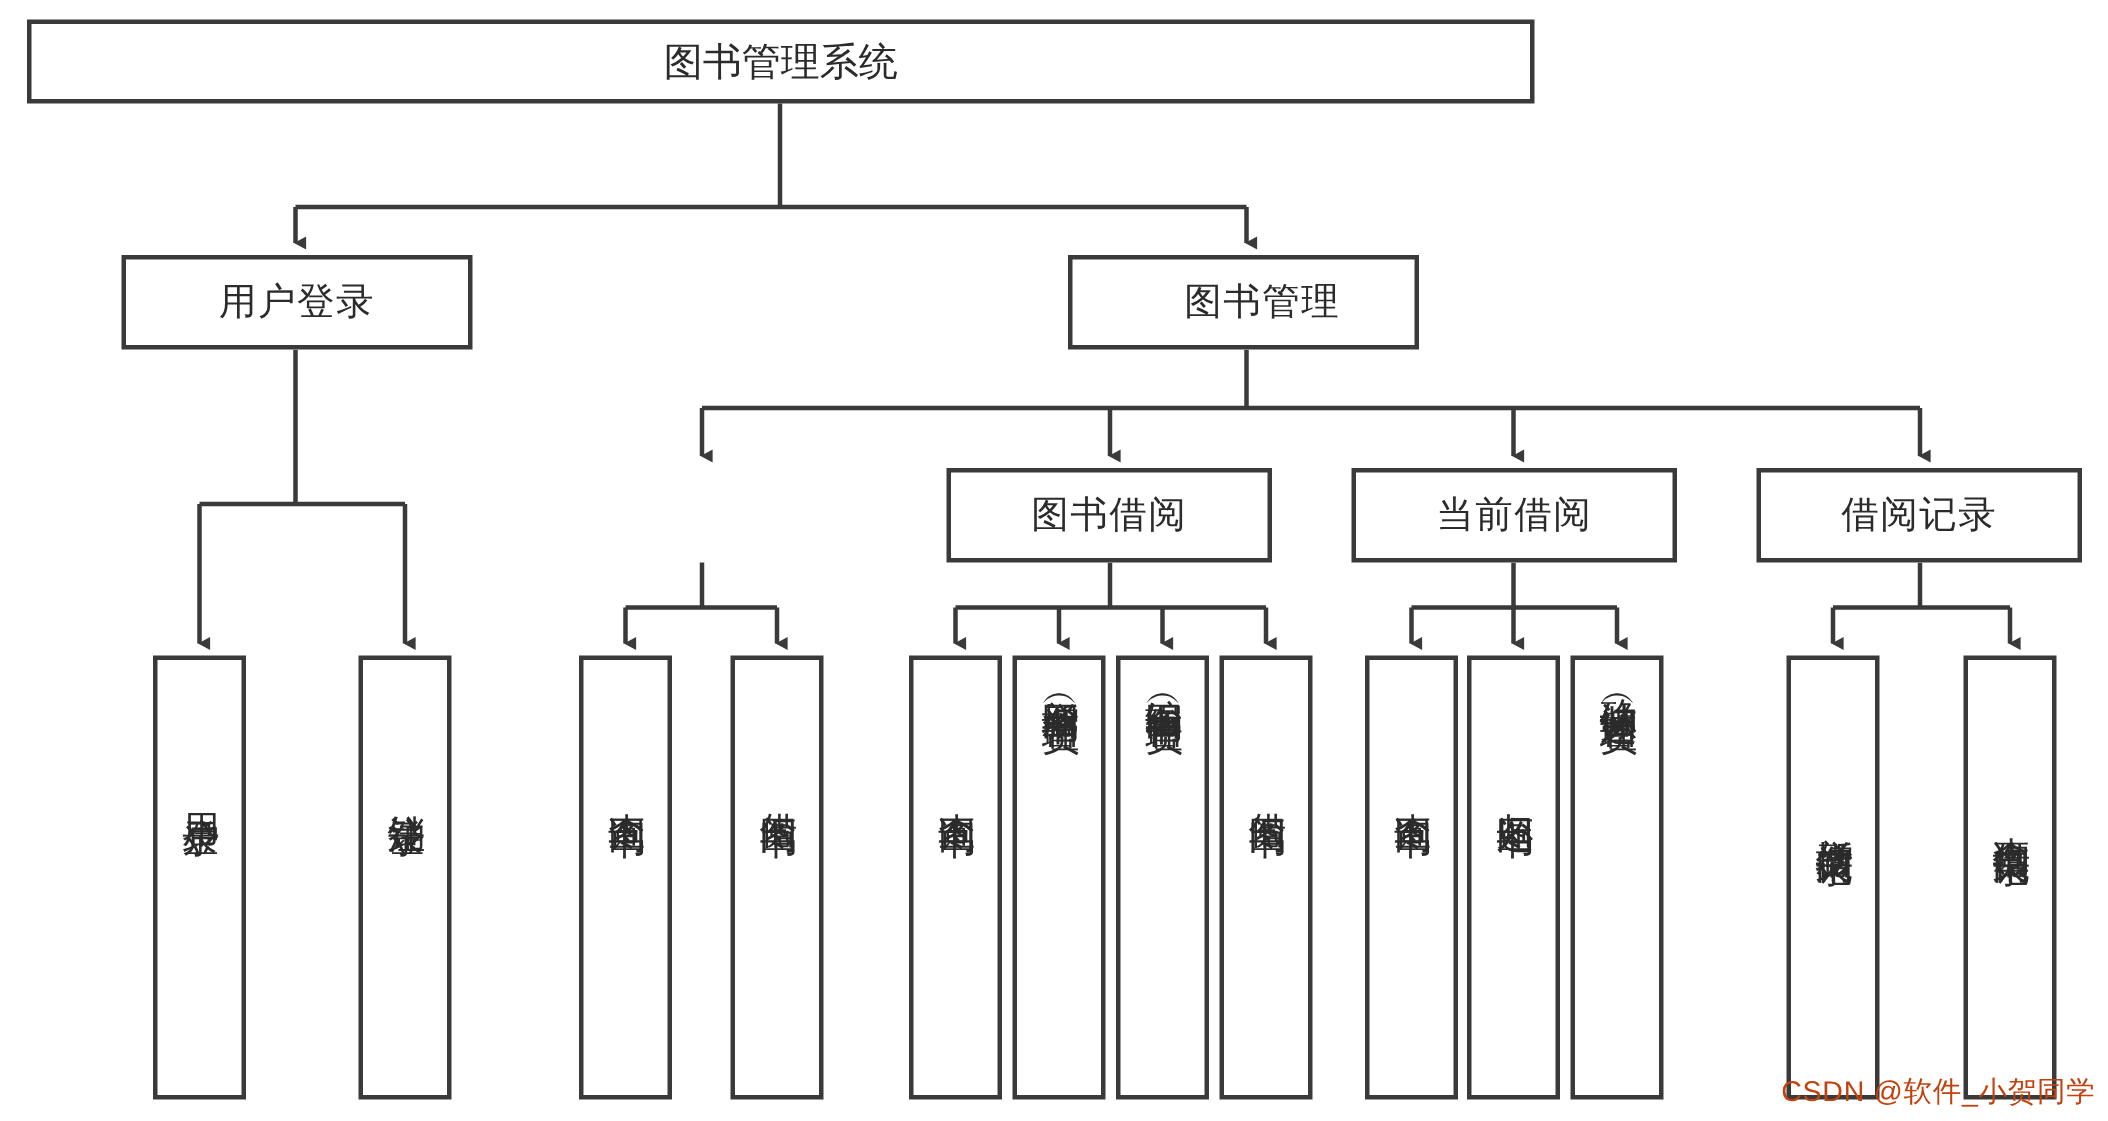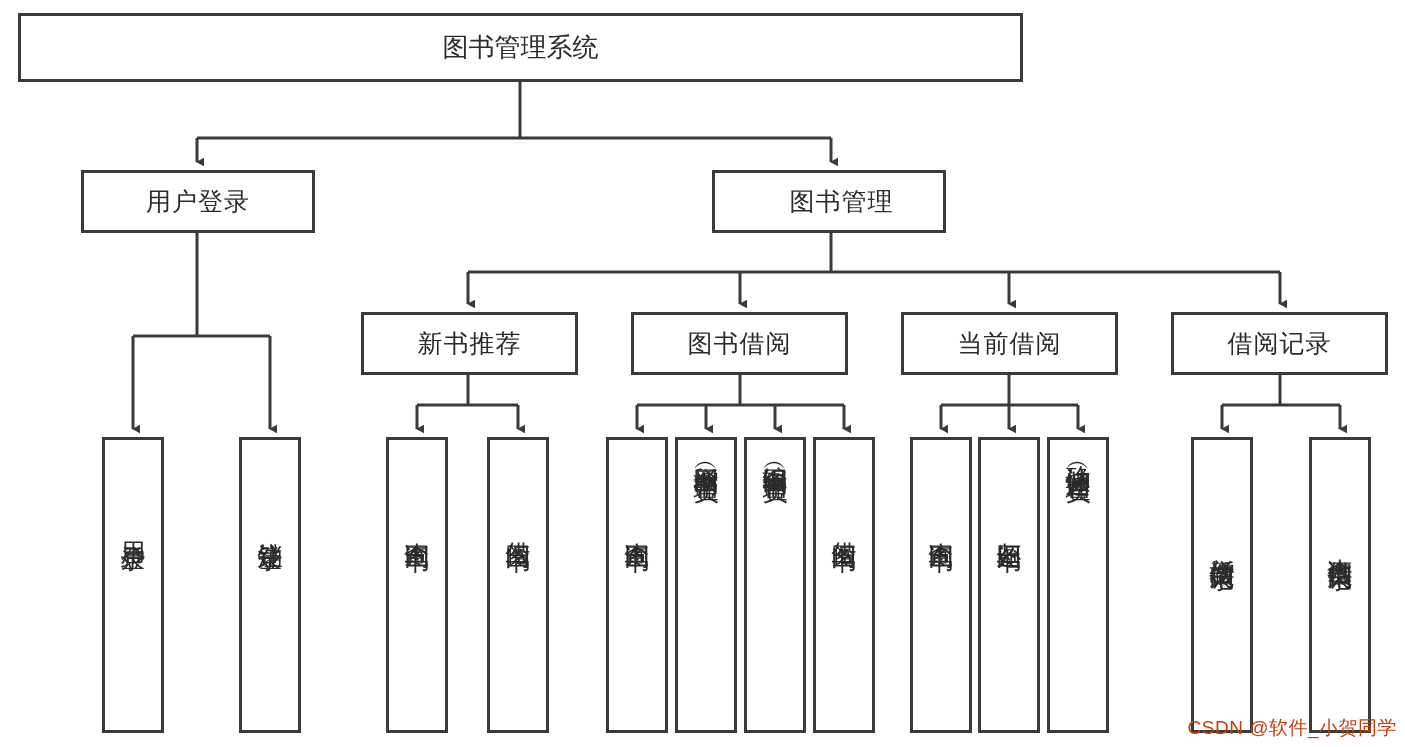--- a/index.html
+++ b/index.html
@@ -121,34 +121,31 @@
       <path d="M1009,405 L1009,429" marker-end="url(#arrow)"></path>
       <path d="M1078,405 L1078,429" marker-end="url(#arrow)"></path>
 
       <path d="M1280,375 L1280,405"></path>
       <path d="M1222,405 L1340,405"></path>
       <path d="M1222,405 L1222,429" marker-end="url(#arrow)"></path>
       <path d="M1340,405 L1340,429" marker-end="url(#arrow)"></path>
     </g>
   </svg>
 
-  <div class="node root" style="left:18px; top:13px; width:1005px; height:69px;">
+  <div class="node root" style="left:18px; top:13px; width:1005px; height:56px;">
     <span>图书管理系统</span>
   </div>
 
   <div class="node h" style="left:81px; top:170px; width:234px; height:63px;">
     <span>用户登录</span>
   </div>
   <div class="node h" style="left:712px; top:170px; width:234px; height:63px;padding-left:25px;">
     <span>图书管理</span>
   </div>
 
-  <div class="node h" style="left:361px; top:312px; width:217px; height:63px;">
-    <span>新书推荐</span>
-  </div>
   <div class="node h" style="left:631px; top:312px; width:217px; height:63px;">
     <span>图书借阅</span>
   </div>
   <div class="node h" style="left:901px; top:312px; width:217px; height:63px;">
     <span>当前借阅</span>
   </div>
   <div class="node h" style="left:1171px; top:312px; width:217px; height:63px;">
     <span>借阅记录</span>
   </div>
 

